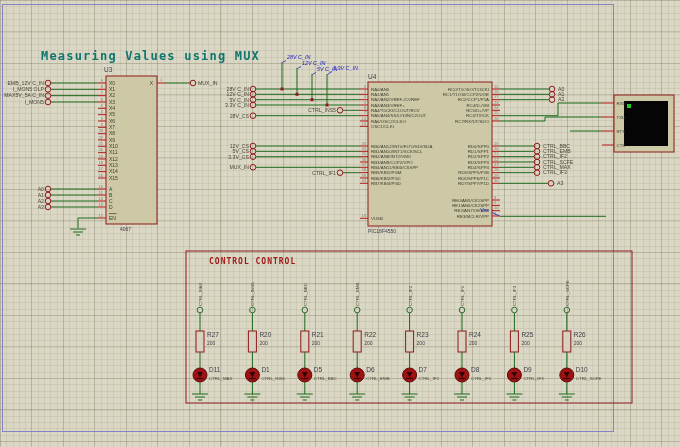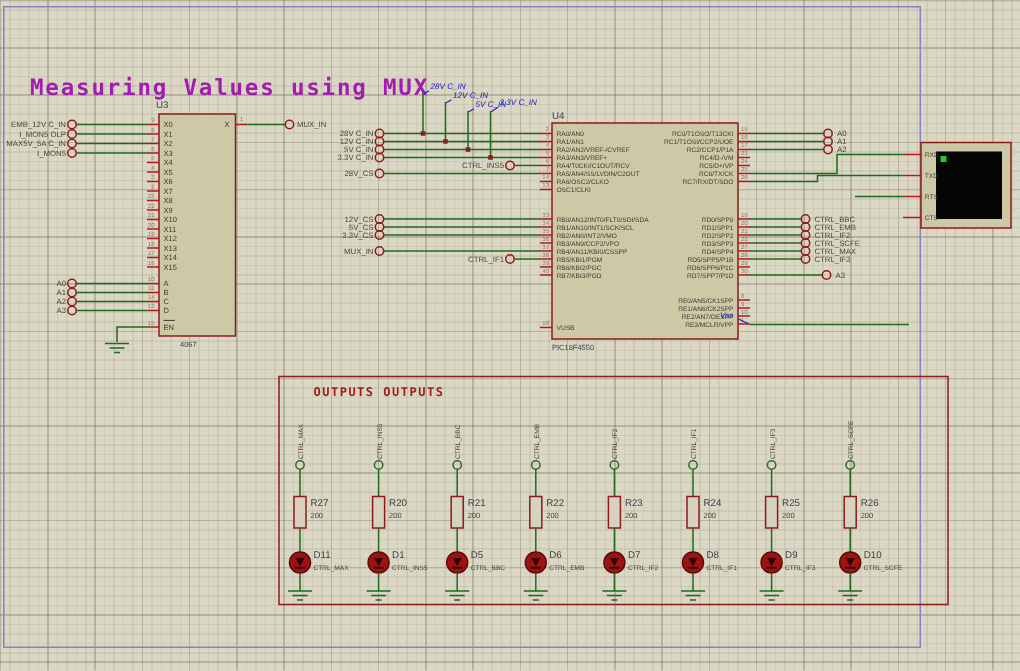--- a/index.html
+++ b/index.html
@@ -8,22 +8,22 @@
     font-family:"Liberation Sans", sans-serif;
     background-color:#dad7c4;
     background-image:
       repeating-linear-gradient(to right, rgba(100,95,70,.22) 0 1px, transparent 1px 31.5px),
       repeating-linear-gradient(to bottom, rgba(100,95,70,.22) 0 1px, transparent 1px 31.5px),
       repeating-linear-gradient(to right, rgba(100,95,70,.10) 0 1px, transparent 1px 6.3px),
       repeating-linear-gradient(to bottom, rgba(100,95,70,.10) 0 1px, transparent 1px 6.3px);
   }
   .sheet-border{position:absolute;left:2px;top:4px;width:610px;height:426px;border:1px solid #8484c4;pointer-events:none;}
   .page-title{
-    position:absolute;left:20px;top:49px;color:#a21caf;
-    font-family:"DejaVu Sans Mono", monospace;font-weight:bold;font-size:15px;letter-spacing:1.2px;white-space:nowrap;
+    position:absolute;left:41px;top:49px;color:#0f766e;
+    font-family:"DejaVu Sans Mono", monospace;font-weight:bold;font-size:12px;letter-spacing:1.2px;white-space:nowrap;
   }
   .co-heading{
     position:absolute;left:209px;top:257px;color:#a11a1a;
     font-family:"DejaVu Sans Mono", monospace;font-weight:bold;font-size:8px;letter-spacing:1px;white-space:nowrap;
   }
   svg#schematic{position:absolute;left:0;top:0;}
   svg text{font-family:"Liberation Sans", sans-serif;fill:#3c3c30;}
   .wire{fill:none;stroke:#1d6a1d;stroke-width:1;}
   .pin{stroke:#b51a1a;stroke-width:1;}
   .compbody{fill:#cdc9a6;stroke:#8e1a1a;stroke-width:1;}
@@ -42,21 +42,21 @@
   .ledbody{fill:#a01212;stroke:#5c0a0a;stroke-width:1;}
   .ledglyph{fill:#300404;stroke:none;}
   .ledbar{stroke:#300404;stroke-width:1.2;}
   .screen{fill:#050505;stroke:none;}
 </style>
 </head>
 <body>
 
 <div class="sheet-border"></div>
 <div class="page-title">Measuring Values using MUX</div>
-<div class="co-heading">OUTPUTS  OUTPUTS</div>
+<div class="co-heading">CONTROL  CONTROL</div>
 
 <svg id="schematic" width="680" height="447" viewBox="0 0 680 447">
     <rect x="106" y="76" width="51" height="148" class="compbody"></rect>
     <text x="104" y="72" class="ref" text-anchor="start">U3</text>
     <text x="120" y="231" class="val" text-anchor="start">4067</text>
     <line x1="98" y1="83" x2="106" y2="83" class="pin"></line>
     <text x="103" y="81.6" class="pinnum" text-anchor="end">9</text>
     <text x="109" y="84.8" class="pinname-big" text-anchor="start">X0</text>
     <line x1="98" y1="89.333" x2="106" y2="89.333" class="pin"></line>
     <text x="103" y="87.93299999999999" class="pinnum" text-anchor="end">8</text>

